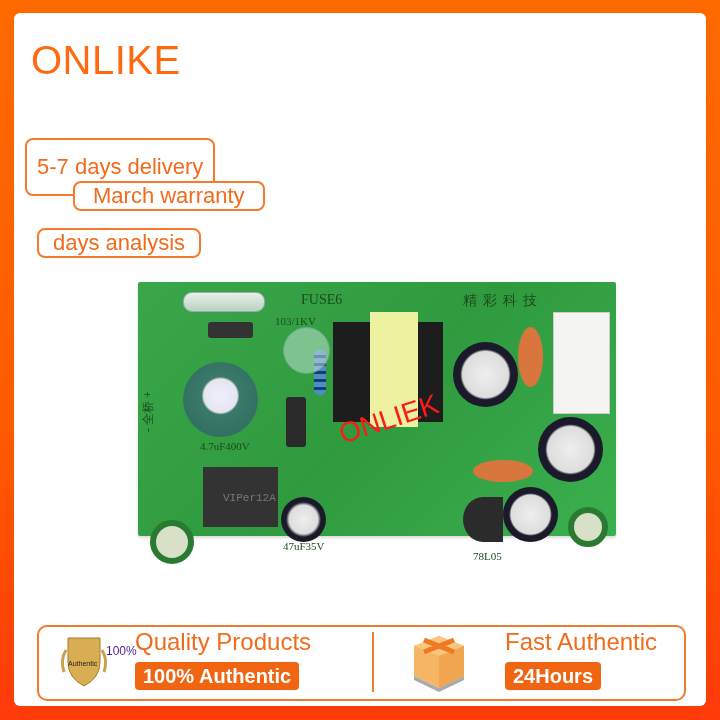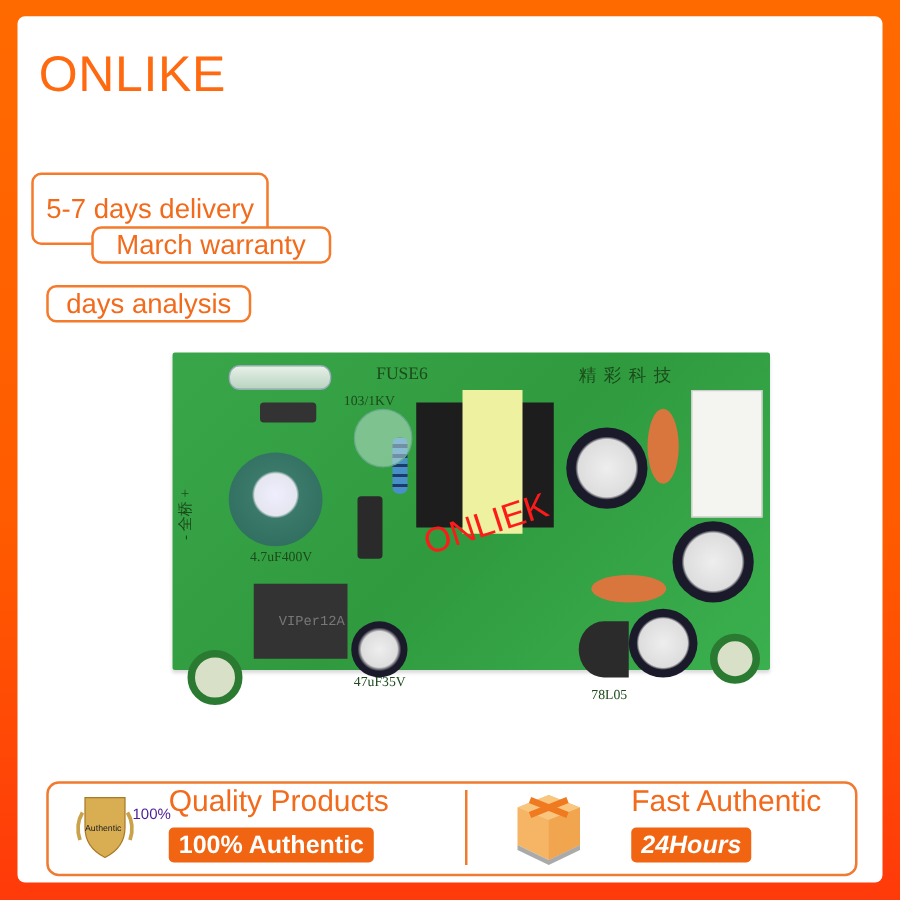--- a/index.html
+++ b/index.html
@@ -90,13 +90,13 @@
 <div style="position:absolute;left:410px;top:632px;width:58px;height:60px;">
   <svg width="58" height="60" viewBox="0 0 58 60">
     <polygon points="29,4 54,14 54,44 29,56 4,44 4,14" fill="#f6b565"></polygon>
     <polygon points="29,4 54,14 29,24 4,14" fill="#f9c680"></polygon>
     <polygon points="29,24 54,14 54,44 29,56" fill="#f0a54e"></polygon>
     <path d="M14 8 L44 20 M44 8 L14 20" stroke="#f07a20" stroke-width="5"></path>
     <polygon points="4,44 29,56 54,44 54,48 29,60 4,48" fill="#aaa"></polygon>
   </svg>
 </div>
 <div class="title" style="left:505px;top:628px;">Fast Authentic</div>
-<div class="pill" style="left:505px;top:662px;font-style:italic;">24Hours</div>
+<div class="pill" style="left:505px;top:662px;">24Hours</div>
 
 </body></html>

